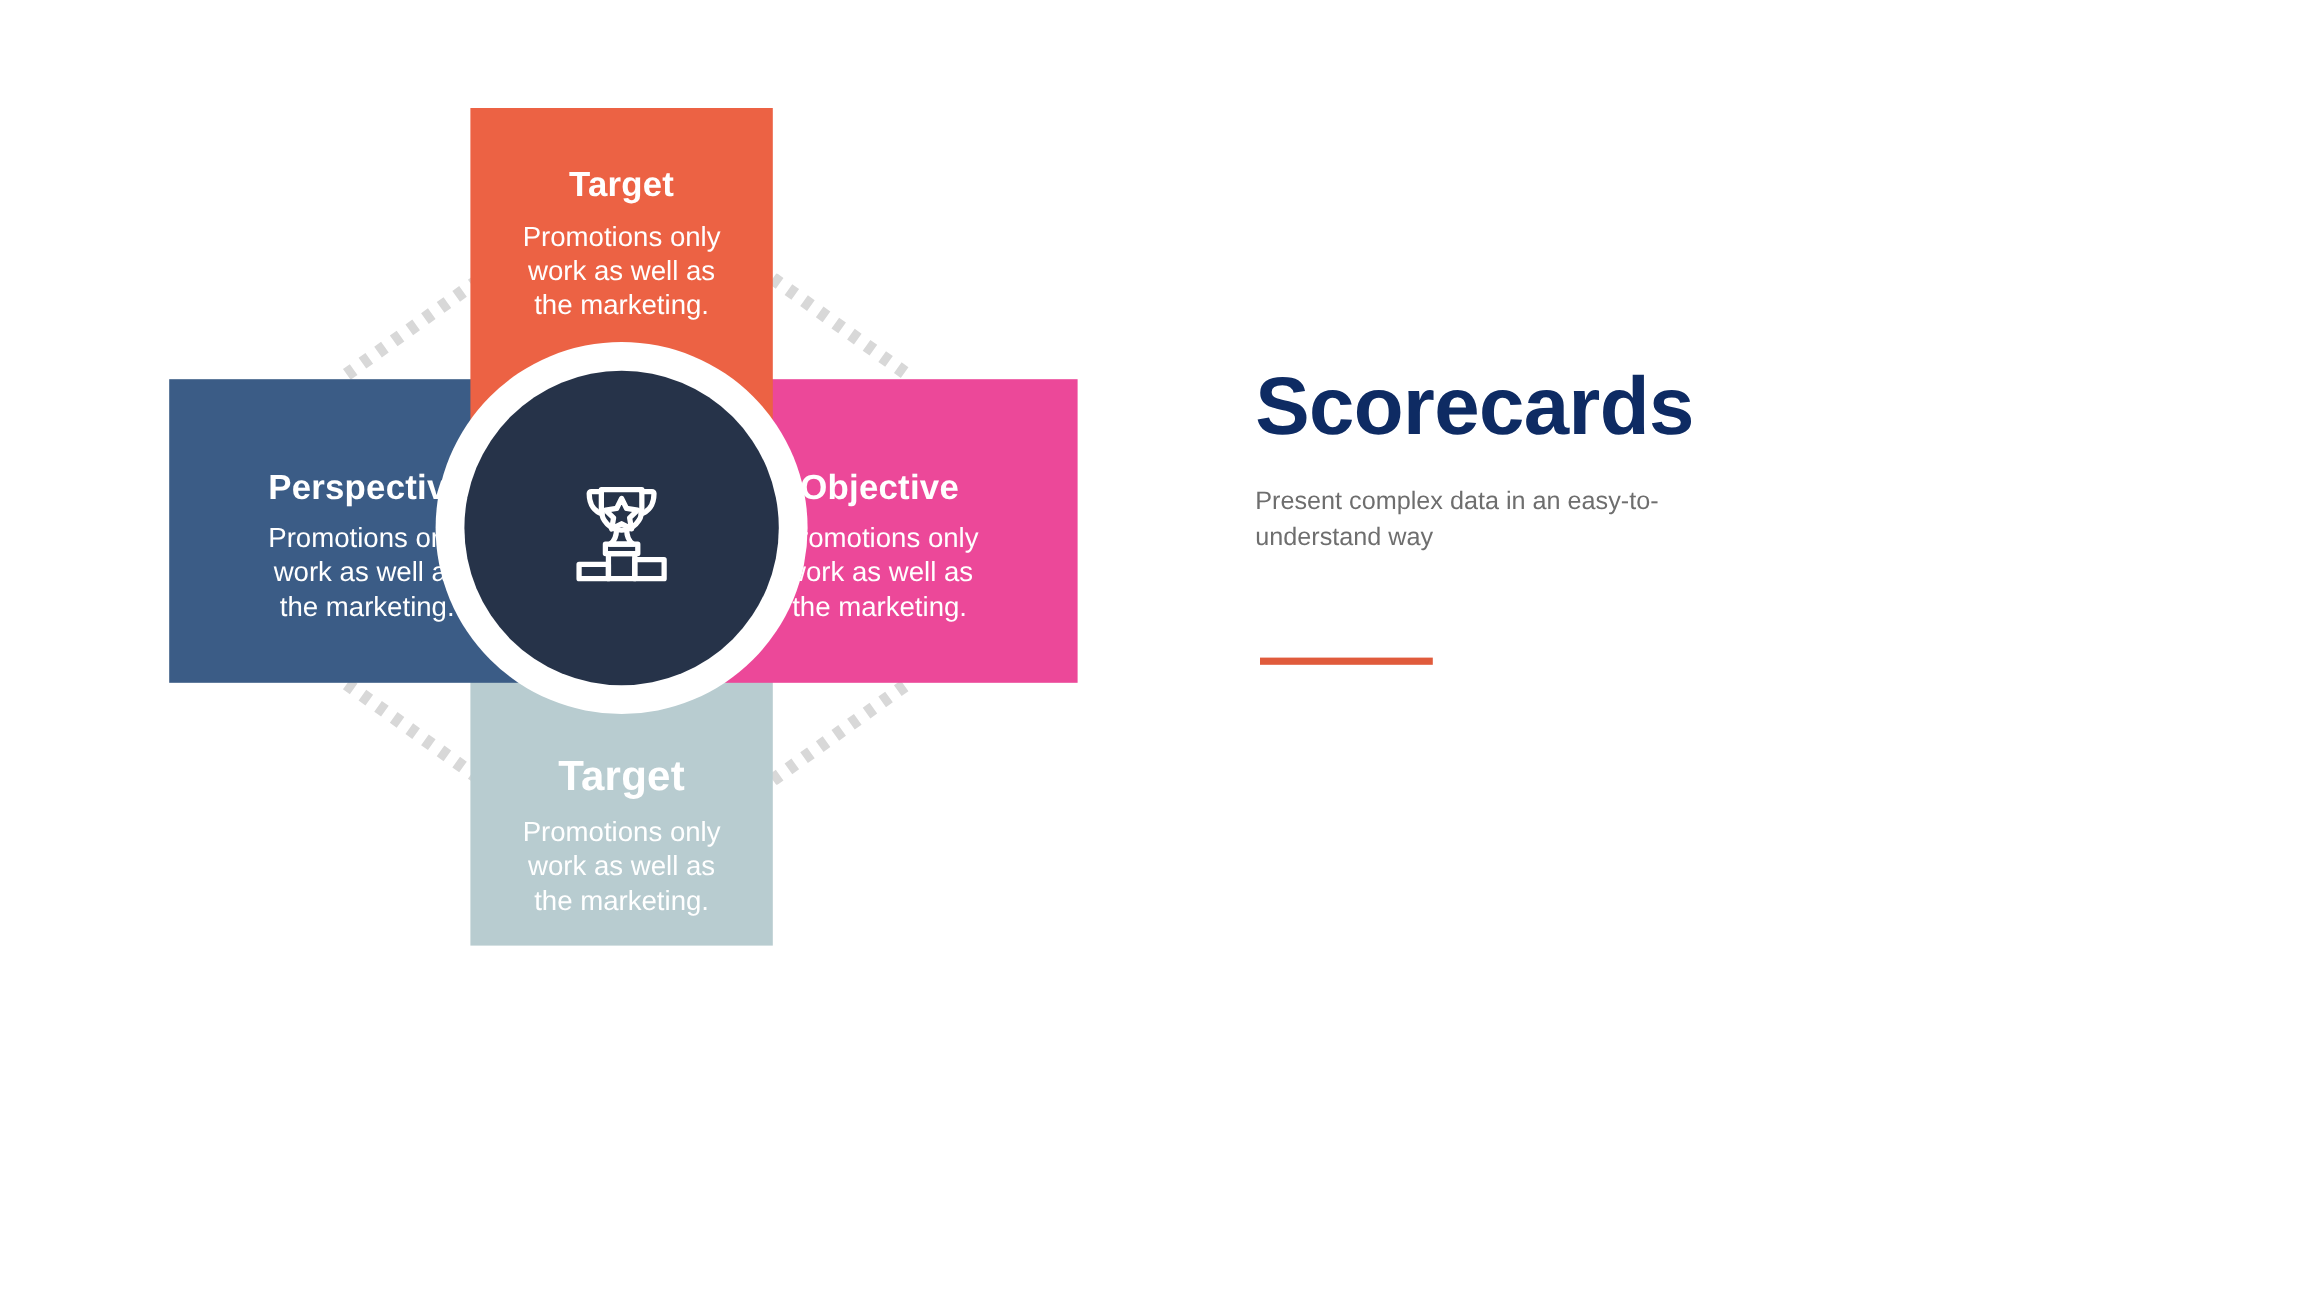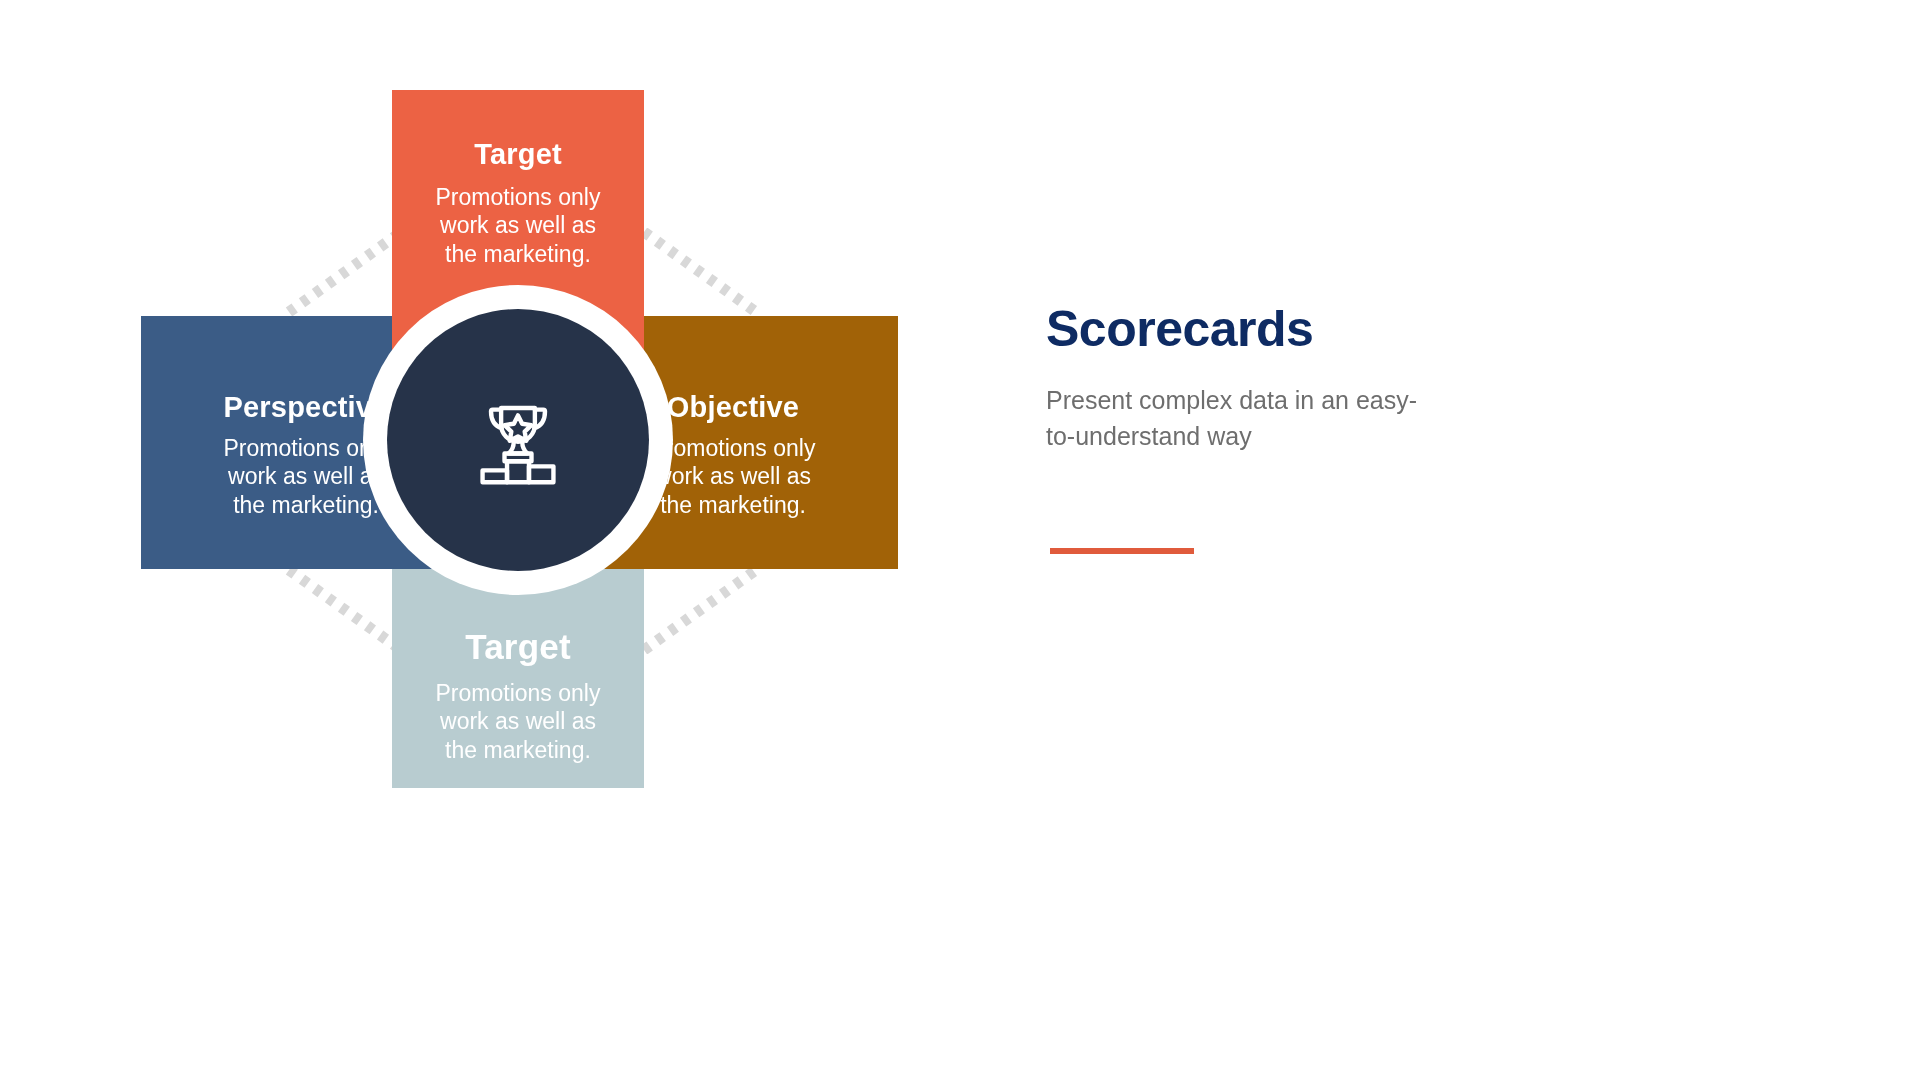--- a/index.html
+++ b/index.html
@@ -33,21 +33,21 @@
     left:141px; top:316px; width:420px; height:253px;
     background:#3B5C86; padding-top:75px; align-items:flex-start;
   }
   #panel-perspective .inner { width:330px; text-align:center; }
   #panel-perspective .p-title { font-size:29px; margin-bottom:10px; }
   #panel-perspective .p-body  { font-size:23px; line-height:1.23; }
 
   
   #panel-objective {
     left:470px; top:316px; width:428px; height:253px;
-    background:#a16207; padding-top:75px; align-items:flex-end;
+    background:#ec4899; padding-top:75px; align-items:flex-end;
   }
   #panel-objective .inner { width:330px; text-align:center; }
   #panel-objective .p-title { font-size:29px; margin-bottom:10px; }
   #panel-objective .p-body  { font-size:23px; line-height:1.23; }
 
   
   #panel-target {
     left:392px; top:400px; width:252px; height:388px;
     background:#B8CCD0; justify-content:flex-end; padding-bottom:24px;
   }
@@ -68,25 +68,25 @@
   }
   #medallion-disc {
     width:262px; height:262px; border-radius:50%; background:#263349;
     display:flex; align-items:center; justify-content:center;
   }
   #trophy-icon { width:108px; height:108px; display:block; }
 
   
   #headline { position:absolute; left:1046px; top:300px; width:440px; z-index:5; }
   #headline .title {
-    color:#0E2B63; font-weight:bold; font-size:50px; line-height:1.16;
+    color:#0E2B63; font-weight:bold; font-size:68px; line-height:1.16;
     letter-spacing:-0.5px;
   }
   #headline .subtitle {
-    color:#6E6E6E; font-size:25px; line-height:1.45; margin-top:24px;
+    color:#6E6E6E; font-size:21px; line-height:1.45; margin-top:24px;
     max-width:385px;
   }
   #accent-bar {
     position:absolute; left:1050px; top:548px; width:144px; height:6px;
     background:#E05B3C; z-index:5;
   }
 </style>
 </head>
 <body>
 

